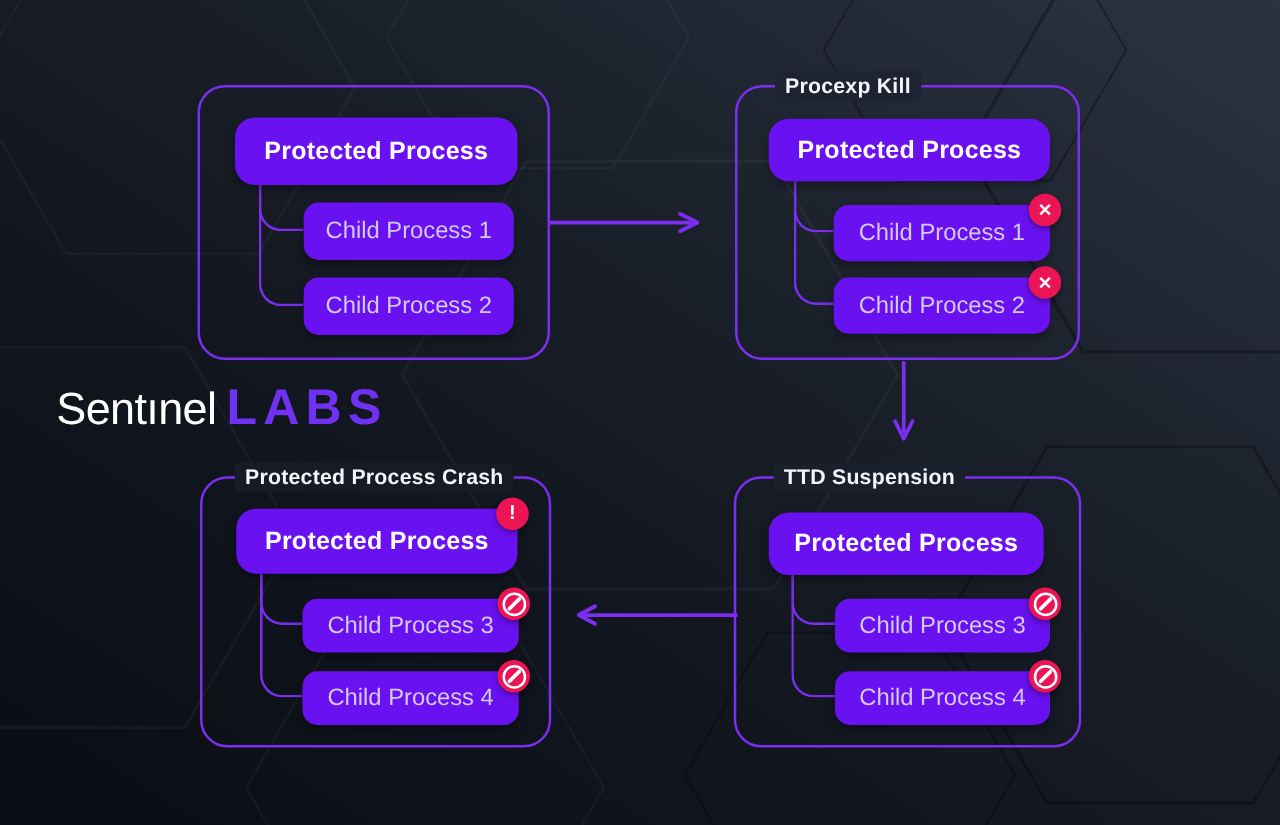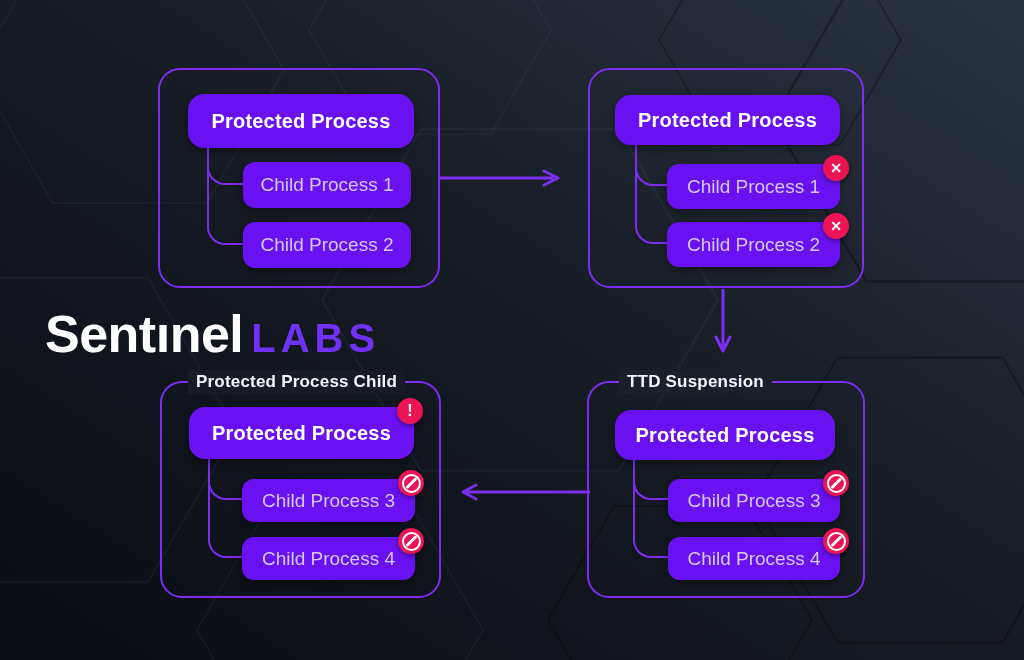--- a/index.html
+++ b/index.html
@@ -45,21 +45,21 @@
   .badge.badge-excl i{font-size:16px;}
   .badge.badge-block::before{
     content:"";width:15px;height:15px;border:2.6px solid #fff;border-radius:50%;
   }
   .badge.badge-block::after{
     content:"";position:absolute;width:2.6px;height:14px;background:#fff;border-radius:2px;
     transform:rotate(45deg);
   }
   .arrow{position:absolute;pointer-events:none;}
   .logo{position:absolute;left:45px;top:304px;white-space:nowrap;}
-  .logo .primary{font-size:52px;font-weight:bold;color:#ffffff;letter-spacing:-0.5px;}
+  .logo .primary{font-size:36px;font-weight:normal;color:#ffffff;letter-spacing:-0.5px;}
   .logo .secondary{font-size:40px;color:#6F32F2;letter-spacing:5px;margin-left:8px;font-weight:bold;}
 </style>
 </head>
 <body>
 
 <div class="stage">
 
   <svg class="bg-hex" width="1024" height="660" aria-hidden="true">
     <g fill="none" stroke="#9FB3D8" stroke-opacity="0.055" stroke-width="1.5">
       <polygon points="-55,-95 55,-95 110,0 55,95 -55,95 -110,0" transform="translate(130,70) scale(1.4)"></polygon>
@@ -84,20 +84,21 @@
     </div>
     <div class="pill child" style="left:83px;top:92px;width:168px;height:46px">
       <span>Child Process 1</span>
     </div>
     <div class="pill child" style="left:83px;top:152px;width:168px;height:46px">
       <span>Child Process 2</span>
     </div>
   </div>
 
   <div class="panel" style="left:588px;top:68px;width:276px;height:220px">
+    <div class="panel-title t2">Procexp Kill</div>
     <div class="conn" style="left:45px;top:75px;width:32px;height:41px"></div>
     <div class="conn" style="left:45px;top:75px;width:32px;height:99px"></div>
     <div class="pill parent" style="left:25px;top:25px;width:225px;height:50px">
       <span>Protected Process</span>
     </div>
     <div class="pill child" style="left:77px;top:94px;width:173px;height:45px">
       <span>Child Process 1</span>
       <span class="badge badge-x">
           <i>✕</i>
         </span>
@@ -121,21 +122,21 @@
       <span>Child Process 3</span>
       <span class="badge badge-block"></span>
     </div>
     <div class="pill child" style="left:79px;top:154px;width:172px;height:43px">
       <span>Child Process 4</span>
       <span class="badge badge-block"></span>
     </div>
   </div>
 
   <div class="panel" style="left:160px;top:381px;width:281px;height:217px">
-    <div class="panel-title t4">Protected Process Child</div>
+    <div class="panel-title t4">Protected Process Crash</div>
     <div class="conn" style="left:46px;top:76px;width:34px;height:41px"></div>
     <div class="conn" style="left:46px;top:76px;width:34px;height:99px"></div>
     <div class="pill parent" style="left:27px;top:24px;width:225px;height:52px">
       <span>Protected Process</span>
       <span class="badge badge-excl">
           <i>!</i>
         </span>
     </div>
     <div class="pill child" style="left:80px;top:96px;width:173px;height:43px">
       <span>Child Process 3</span>

